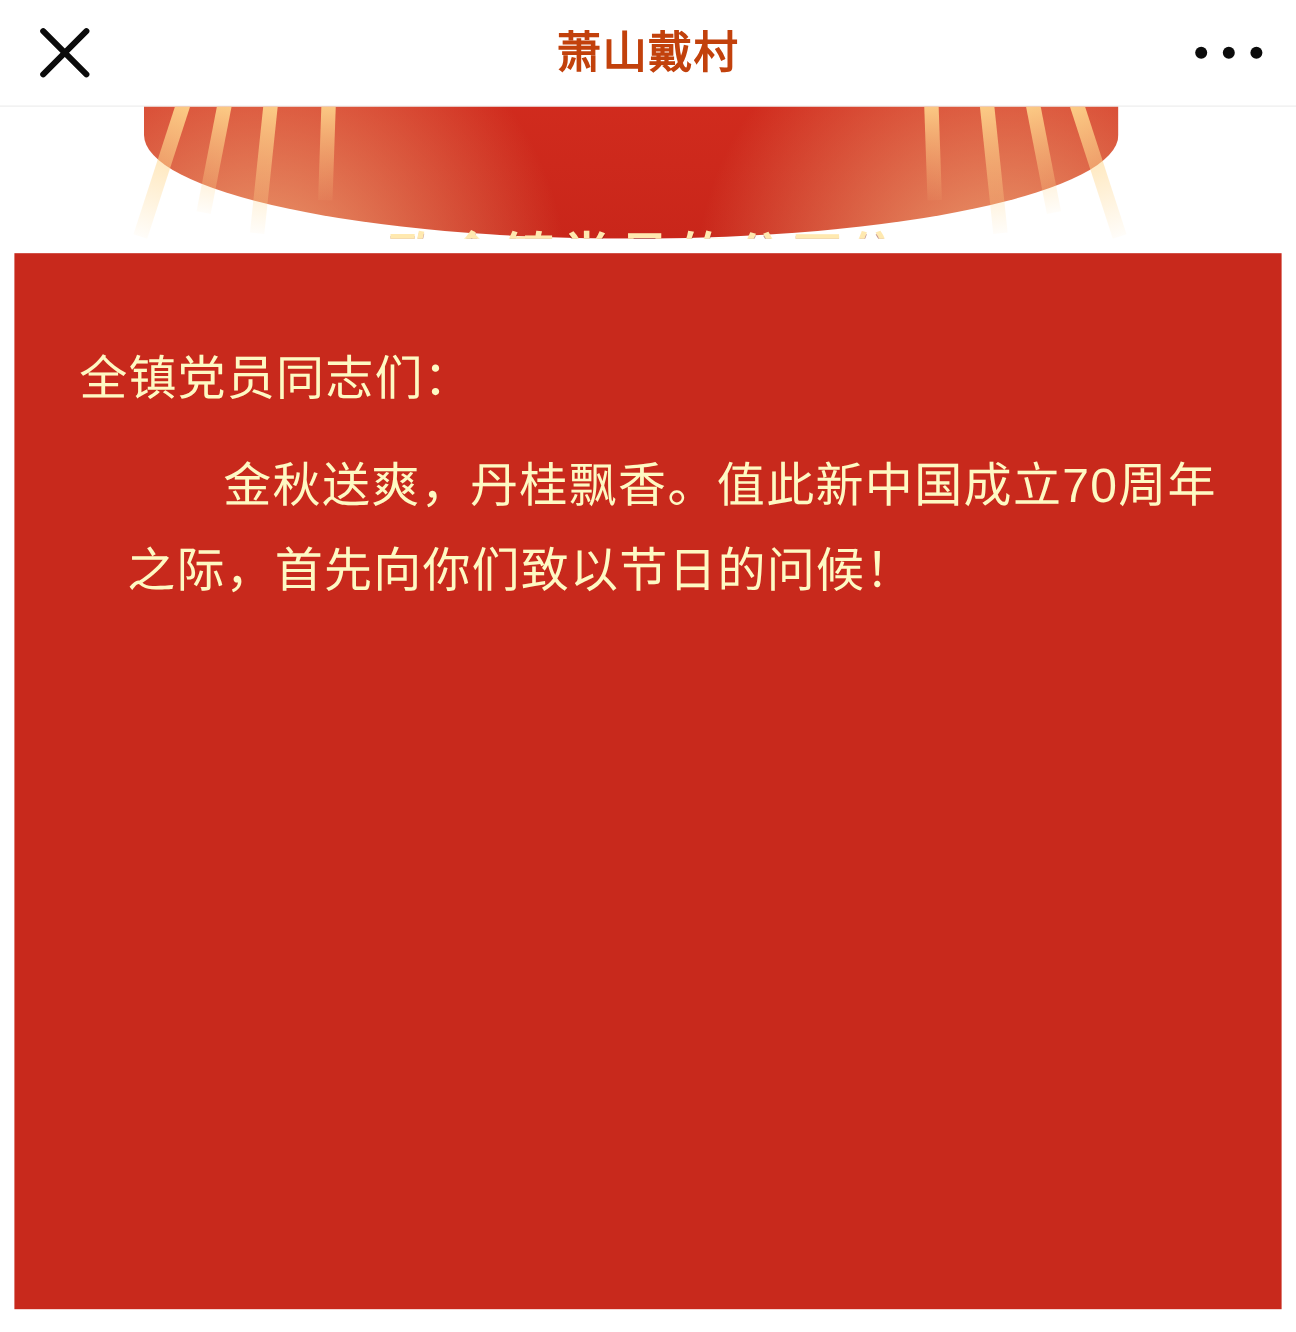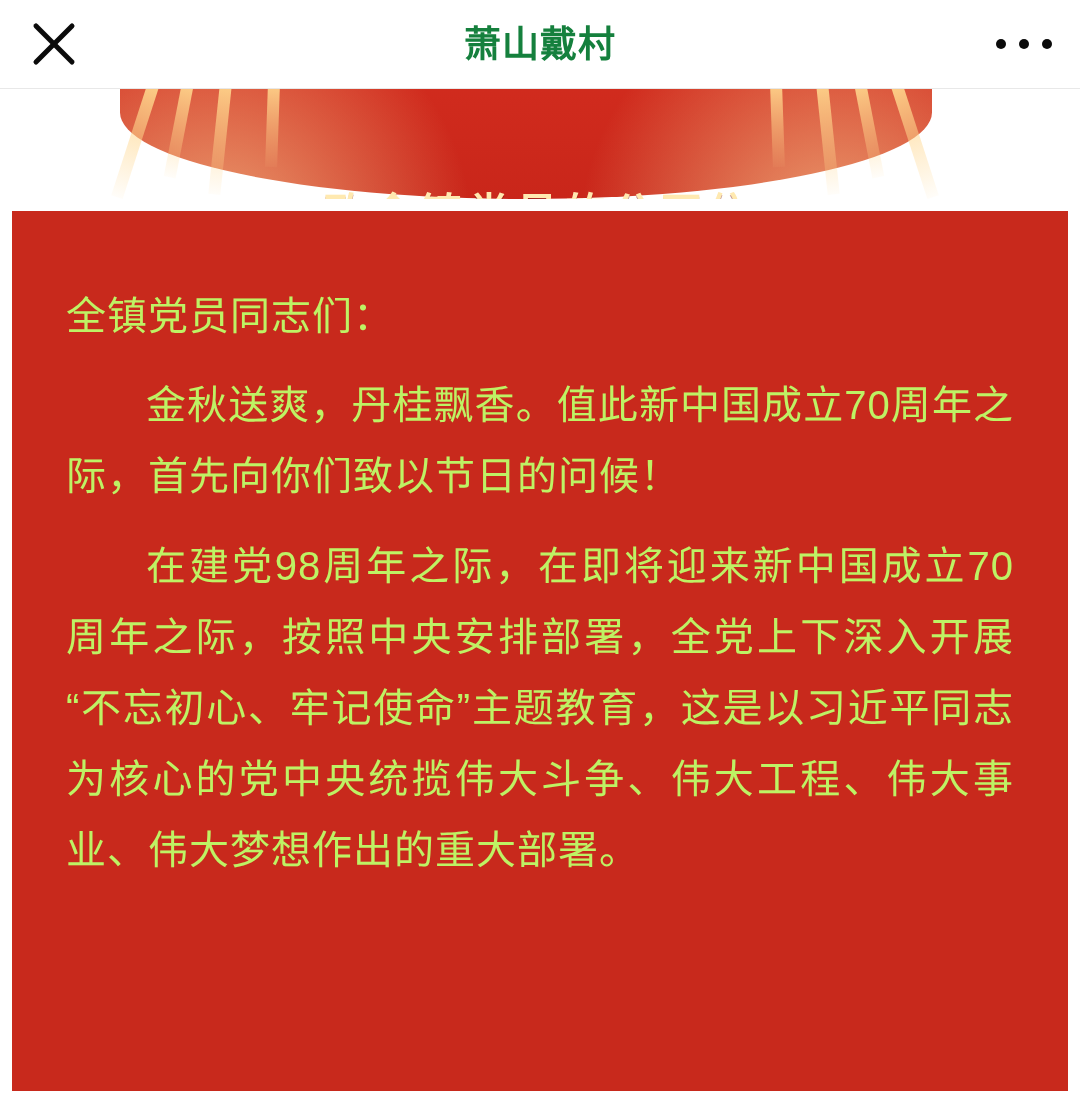--- a/index.html
+++ b/index.html
@@ -33,21 +33,21 @@
     height: 52px;
     display: flex;
     align-items: center;
     justify-content: center;
     cursor: pointer;
   }
   .nav-close svg { display: block; }
   .nav-title {
     font-size: 37px;
     font-weight: bold;
-    color: #15803d;
+    color: #c2410c;
     letter-spacing: 1px;
     line-height: 1;
   }
   .nav-more {
     position: absolute;
     right: 28px;
     top: 50%;
     transform: translateY(-50%);
     width: 56px;
     height: 40px;
@@ -125,28 +125,29 @@
   
   .content-card {
     margin: 12px 12px 0 12px;
     background: #c8291c;
     padding: 70px 54px 40px 54px;
     min-height: 880px;
     box-sizing: border-box;
   }
   .content-card p {
     margin: 0 0 18px 0;
-    color: #bef264;
+    color: #fef9c3;
     font-size: 40px;
     line-height: 1.78;
     letter-spacing: 1px;
     text-align: justify;
   }
   .content-card p.indent {
     text-indent: 2em;
+    margin-left: 40px;
   }
   .content-card p.clipped {
     margin-top: 10px;
     opacity: 0.98;
   }
 </style>
 </head>
 <body>
 
 <div class="navbar">
@@ -179,15 +180,14 @@
       <span class="ray r6"></span>
       <span class="ray r7"></span>
       <span class="ray r8"></span>
     </div>
     <div class="banner-title">致全镇党员的公开信</div>
   </div>
 
   <div class="content-card">
     <p>全镇党员同志们：</p>
     <p class="indent">金秋送爽，丹桂飘香。值此新中国成立70周年之际，首先向你们致以节日的问候！</p>
-    <p class="indent">在建党98周年之际，在即将迎来新中国成立70周年之际，按照中央安排部署，全党上下深入开展“不忘初心、牢记使命”主题教育，这是以习近平同志为核心的党中央统揽伟大斗争、伟大工程、伟大事业、伟大梦想作出的重大部署。</p>
   </div>
 </div>
 
 </body></html>

